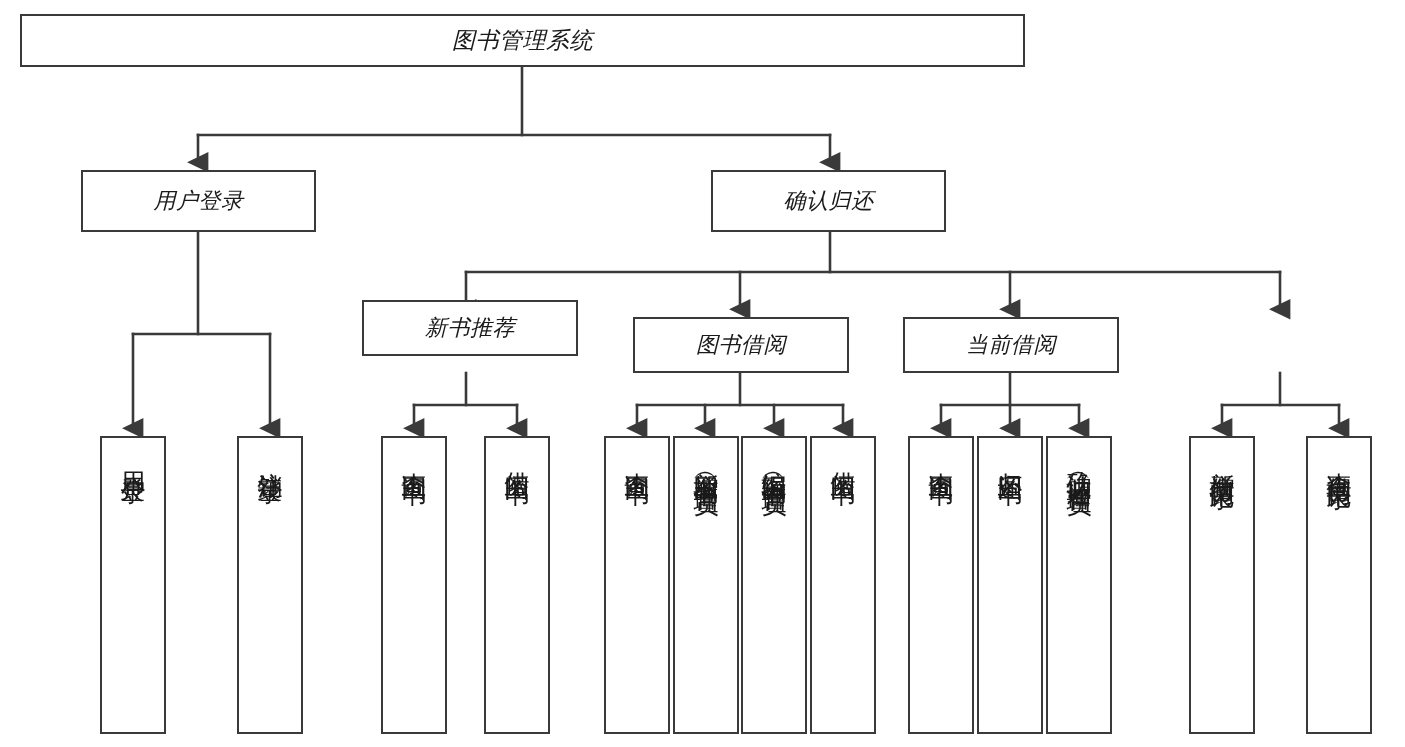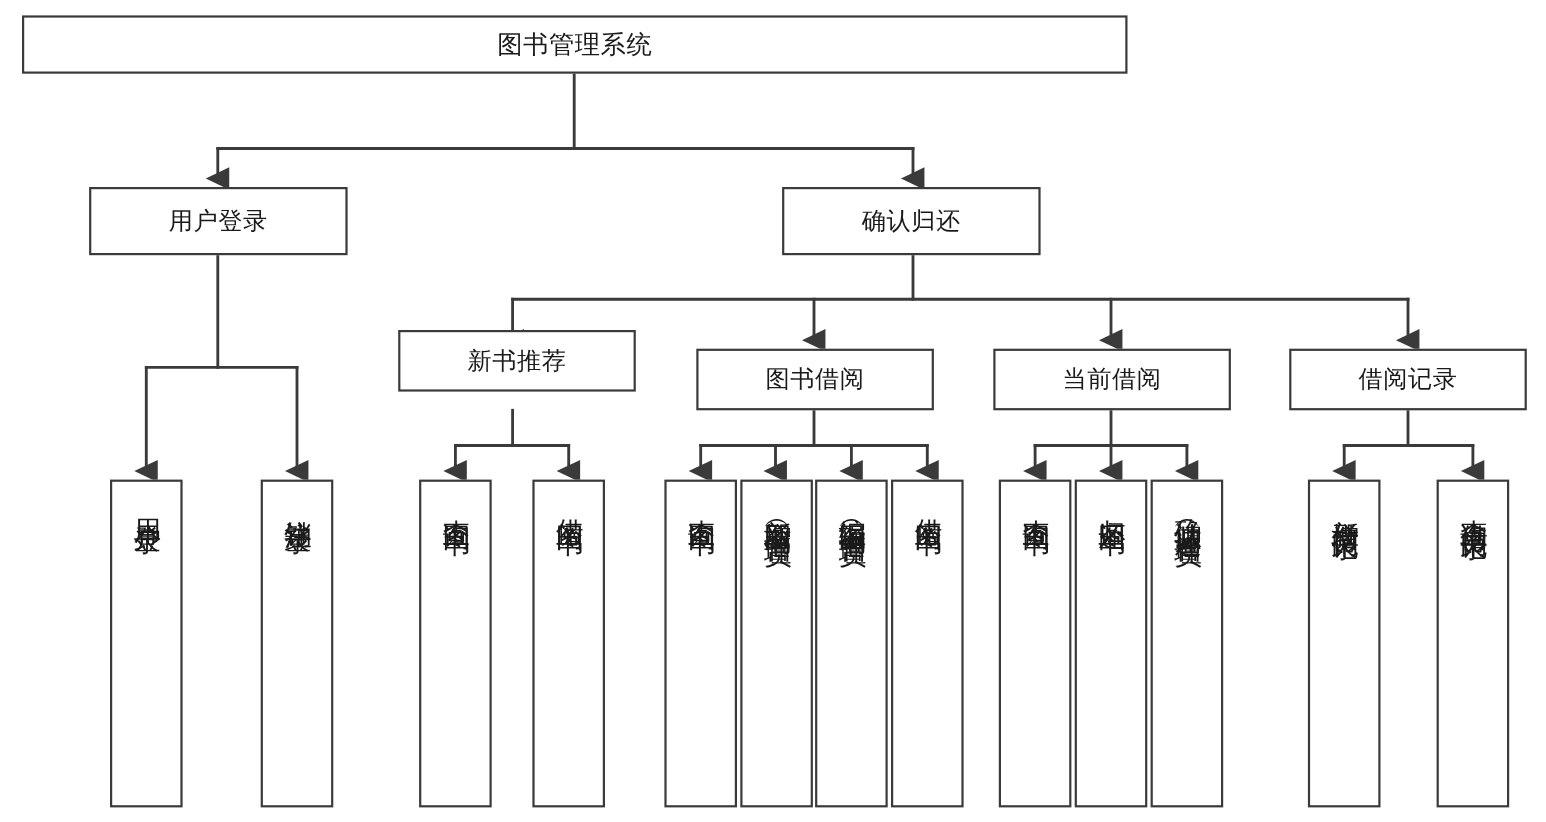--- a/index.html
+++ b/index.html
@@ -39,20 +39,21 @@
     z-index: 2;
   }
   .node .label {
     color: #1a1a1a;
     line-height: 1.05;
     letter-spacing: 0.5px;
   }
   .node.horiz .label {
     font-size: 22px;
     white-space: nowrap;
+    font-style: italic;
   }
   .node.vert {
     align-items: flex-start;
     padding-top: 14px;
   }
   .node.vert .label {
     writing-mode: vertical-rl;
     text-orientation: upright;
     font-size: 25px;
     letter-spacing: 3px;
@@ -142,23 +143,20 @@
 
   <div class="node horiz" style="left:362px; top:300px; width:216px; height:56px;">
     <span class="label">新书推荐</span>
   </div>
   <div class="node horiz" style="left:903px; top:317px; width:216px; height:56px;">
     <span class="label">当前借阅</span>
   </div>
   <div class="node horiz" style="left:633px; top:317px; width:216px; height:56px;">
     <span class="label">图书借阅</span>
   </div>
-  <div class="node horiz" style="left:1172px; top:317px; width:216px; height:56px;">
-    <span class="label">借阅记录</span>
-  </div>
 
   <div class="node vert" style="left:100px; top:436px; width:66px; height:298px;">
     <span class="label">用户登录</span>
   </div>
   <div class="node vert" style="left:237px; top:436px; width:66px; height:298px;">
     <span class="label">注销登录</span>
   </div>
 
   <div class="node vert" style="left:381px; top:436px; width:66px; height:298px;">
     <span class="label">查询图书</span>

